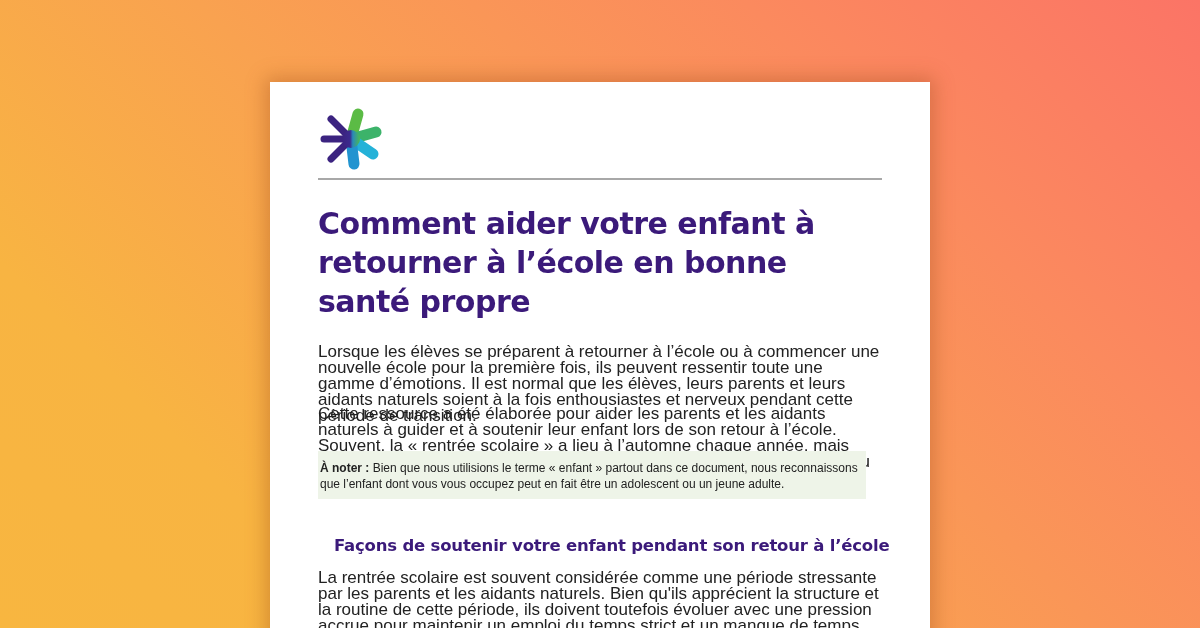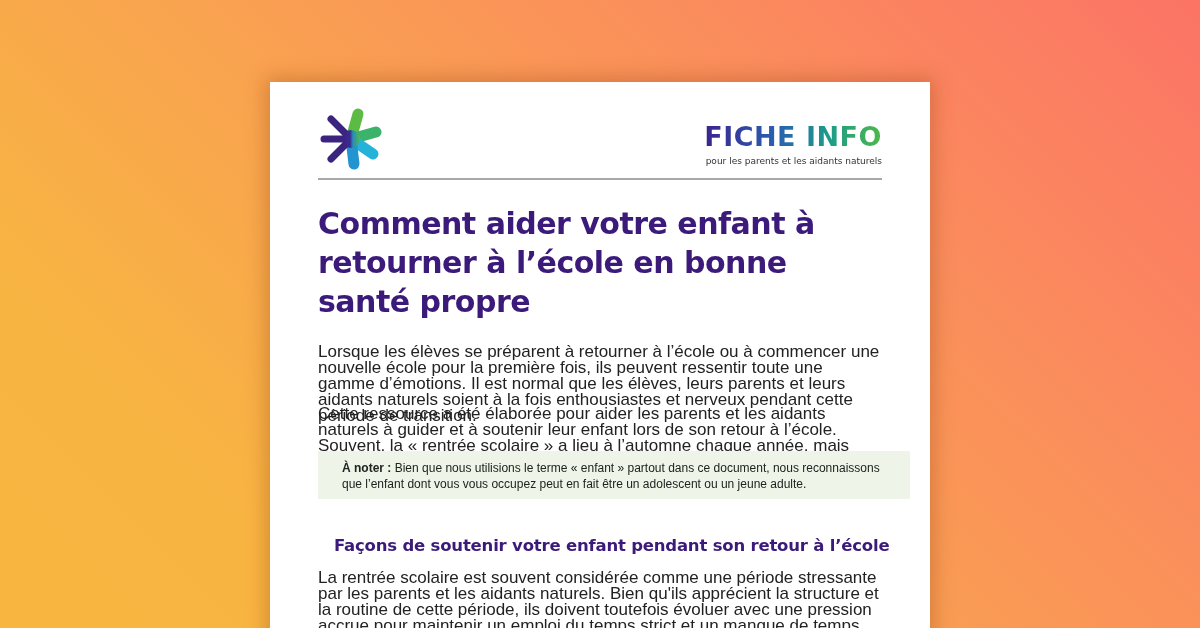--- a/index.html
+++ b/index.html
@@ -29,21 +29,21 @@
       color: #3b1a7a; margin: 0; letter-spacing: -0.5px;
     }
     .para {
       position: absolute; left: 48px; width: 566px; margin: 0;
       font-size: 17px; line-height: 16px; color: #222;
     }
     .p1 { top: 262px; }
     .p2 { top: 324px; }
     .note {
       position: absolute; left: 48px; top: 369px; width: 544px; height: 30px;
-      background: #eef4e8; padding: 9px 24px; font-size: 12px; line-height: 16px; color: #222;
+      background: #eef4e8; padding: 9px 2px; font-size: 12px; line-height: 16px; color: #222;
     }
     .note b { font-weight: bold; }
     .section-title {
       position: absolute; left: 48px; top: 438px; margin: 16px;
       font-family: "DejaVu Sans", sans-serif; font-weight: bold; font-size: 16.5px; color: #3b1a7a; letter-spacing: -0.2px;
     }
     .sub-title {
       position: absolute; left: 48px; top: 474px; margin: 0;
       font-family: "DejaVu Sans", sans-serif; font-weight: bold; font-size: 11.5px; color: #1f6fae;
     }
@@ -76,24 +76,20 @@
       <line x1="33" y1="33" x2="36" y2="58" stroke="#2294d0"></line>
     </g>
     <g stroke-linecap="round" stroke-width="7" fill="none" stroke="#3b2380">
       <line x1="33" y1="33" x2="6" y2="33"></line>
       <line x1="33" y1="33" x2="13" y2="13"></line>
       <line x1="33" y1="33" x2="13" y2="53"></line>
     </g>
     <circle cx="33" cy="33" r="9" fill="url(#lg2)"></circle>
   </svg>
 
-  <div class="brand">
-    <div class="brand-title">FICHE INFO</div>
-    <div class="brand-sub">pour les parents et les aidants naturels</div>
-  </div>
 
   <div class="separator"></div>
 
   <h1 class="title">Comment aider votre enfant à retourner à l’école en bonne santé propre</h1>
 
   <p class="para p1">Lorsque les élèves se préparent à retourner à l’école ou à commencer une nouvelle école pour la première fois, ils peuvent ressentir toute une gamme d’émotions. Il est normal que les élèves, leurs parents et leurs aidants naturels soient à la fois enthousiastes et nerveux pendant cette période de transition.</p>
   <p class="para p2">Cette ressource a été élaborée pour aider les parents et les aidants naturels à guider et à soutenir leur enfant lors de son retour à l’école. Souvent, la « rentrée scolaire » a lieu à l’automne chaque année, mais pour certains élèves, elle peut avoir lieu après une absence prolongée ou dans une nouvelle école.</p>
 
   <div class="note">
     <b>À noter :</b><span> Bien que nous utilisions le terme « enfant » partout dans ce document, nous reconnaissons que l’enfant dont vous vous occupez peut en fait être un adolescent ou un jeune adulte.</span>

